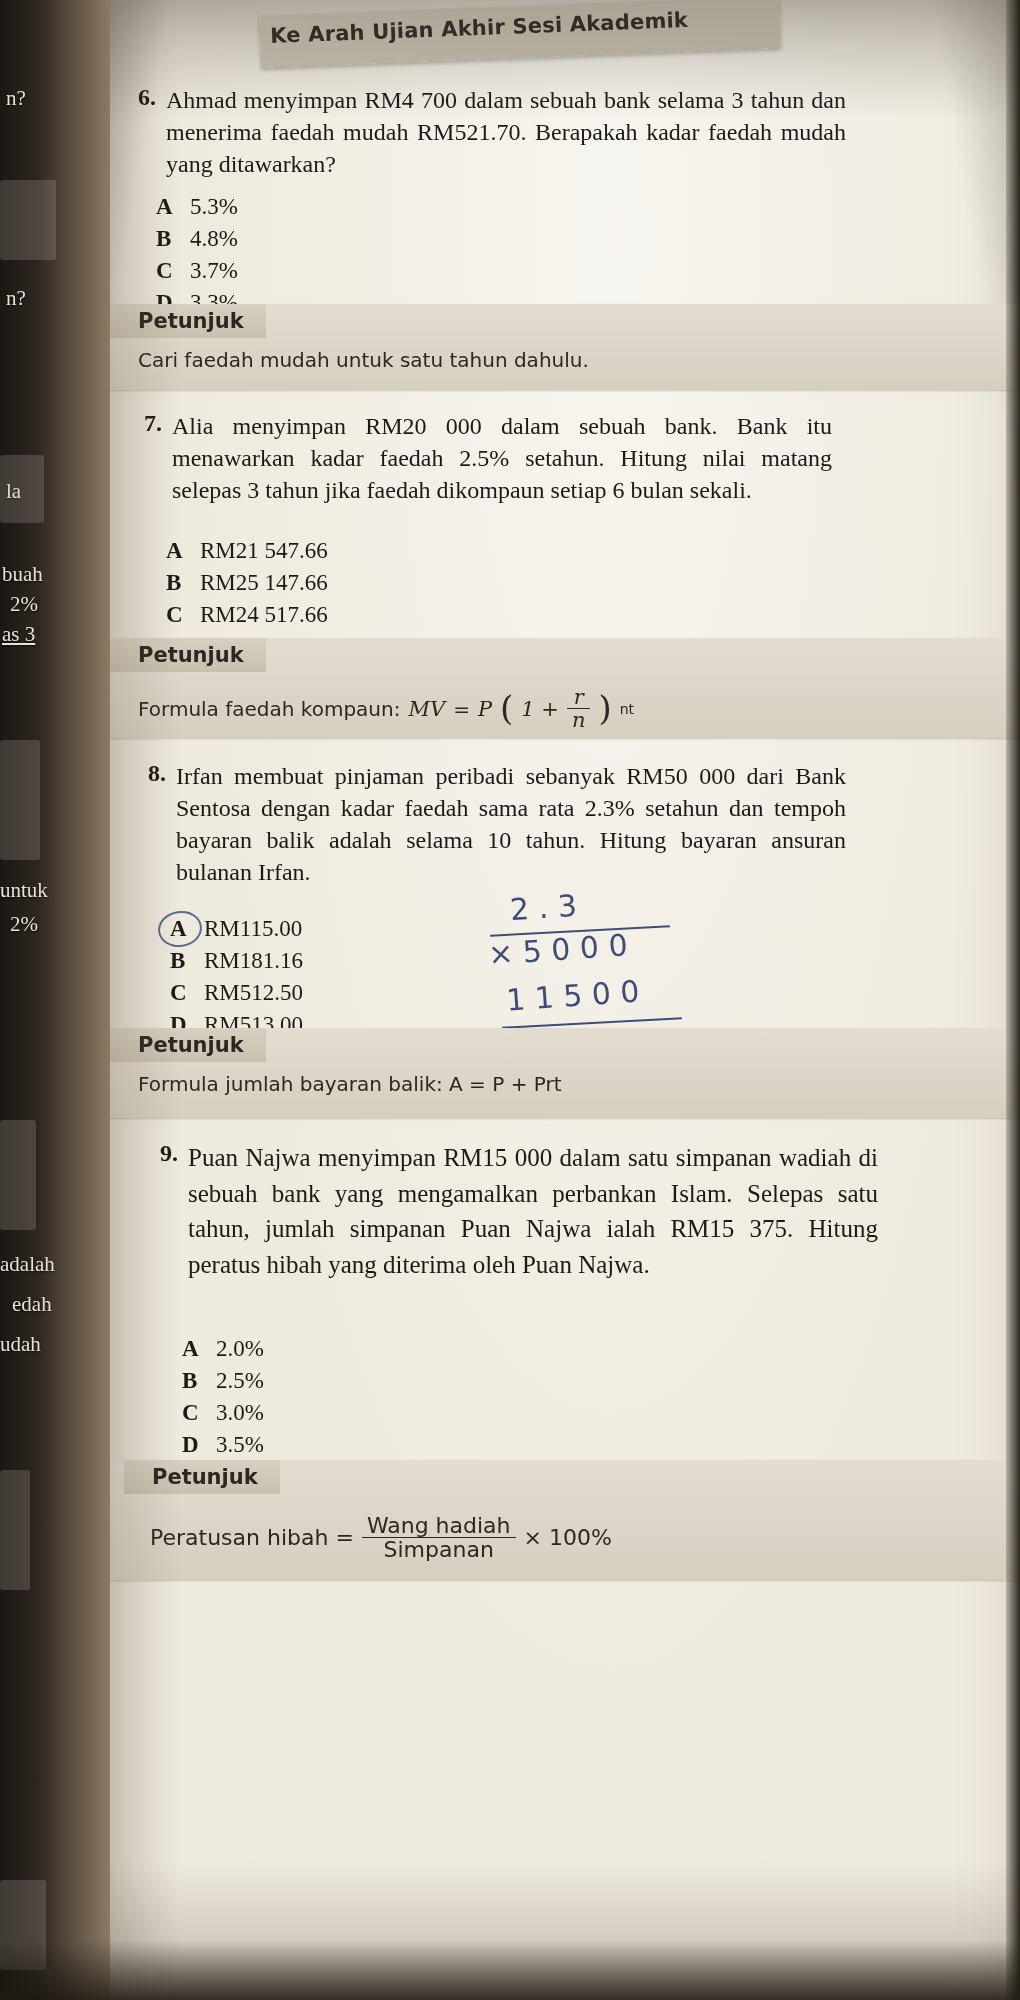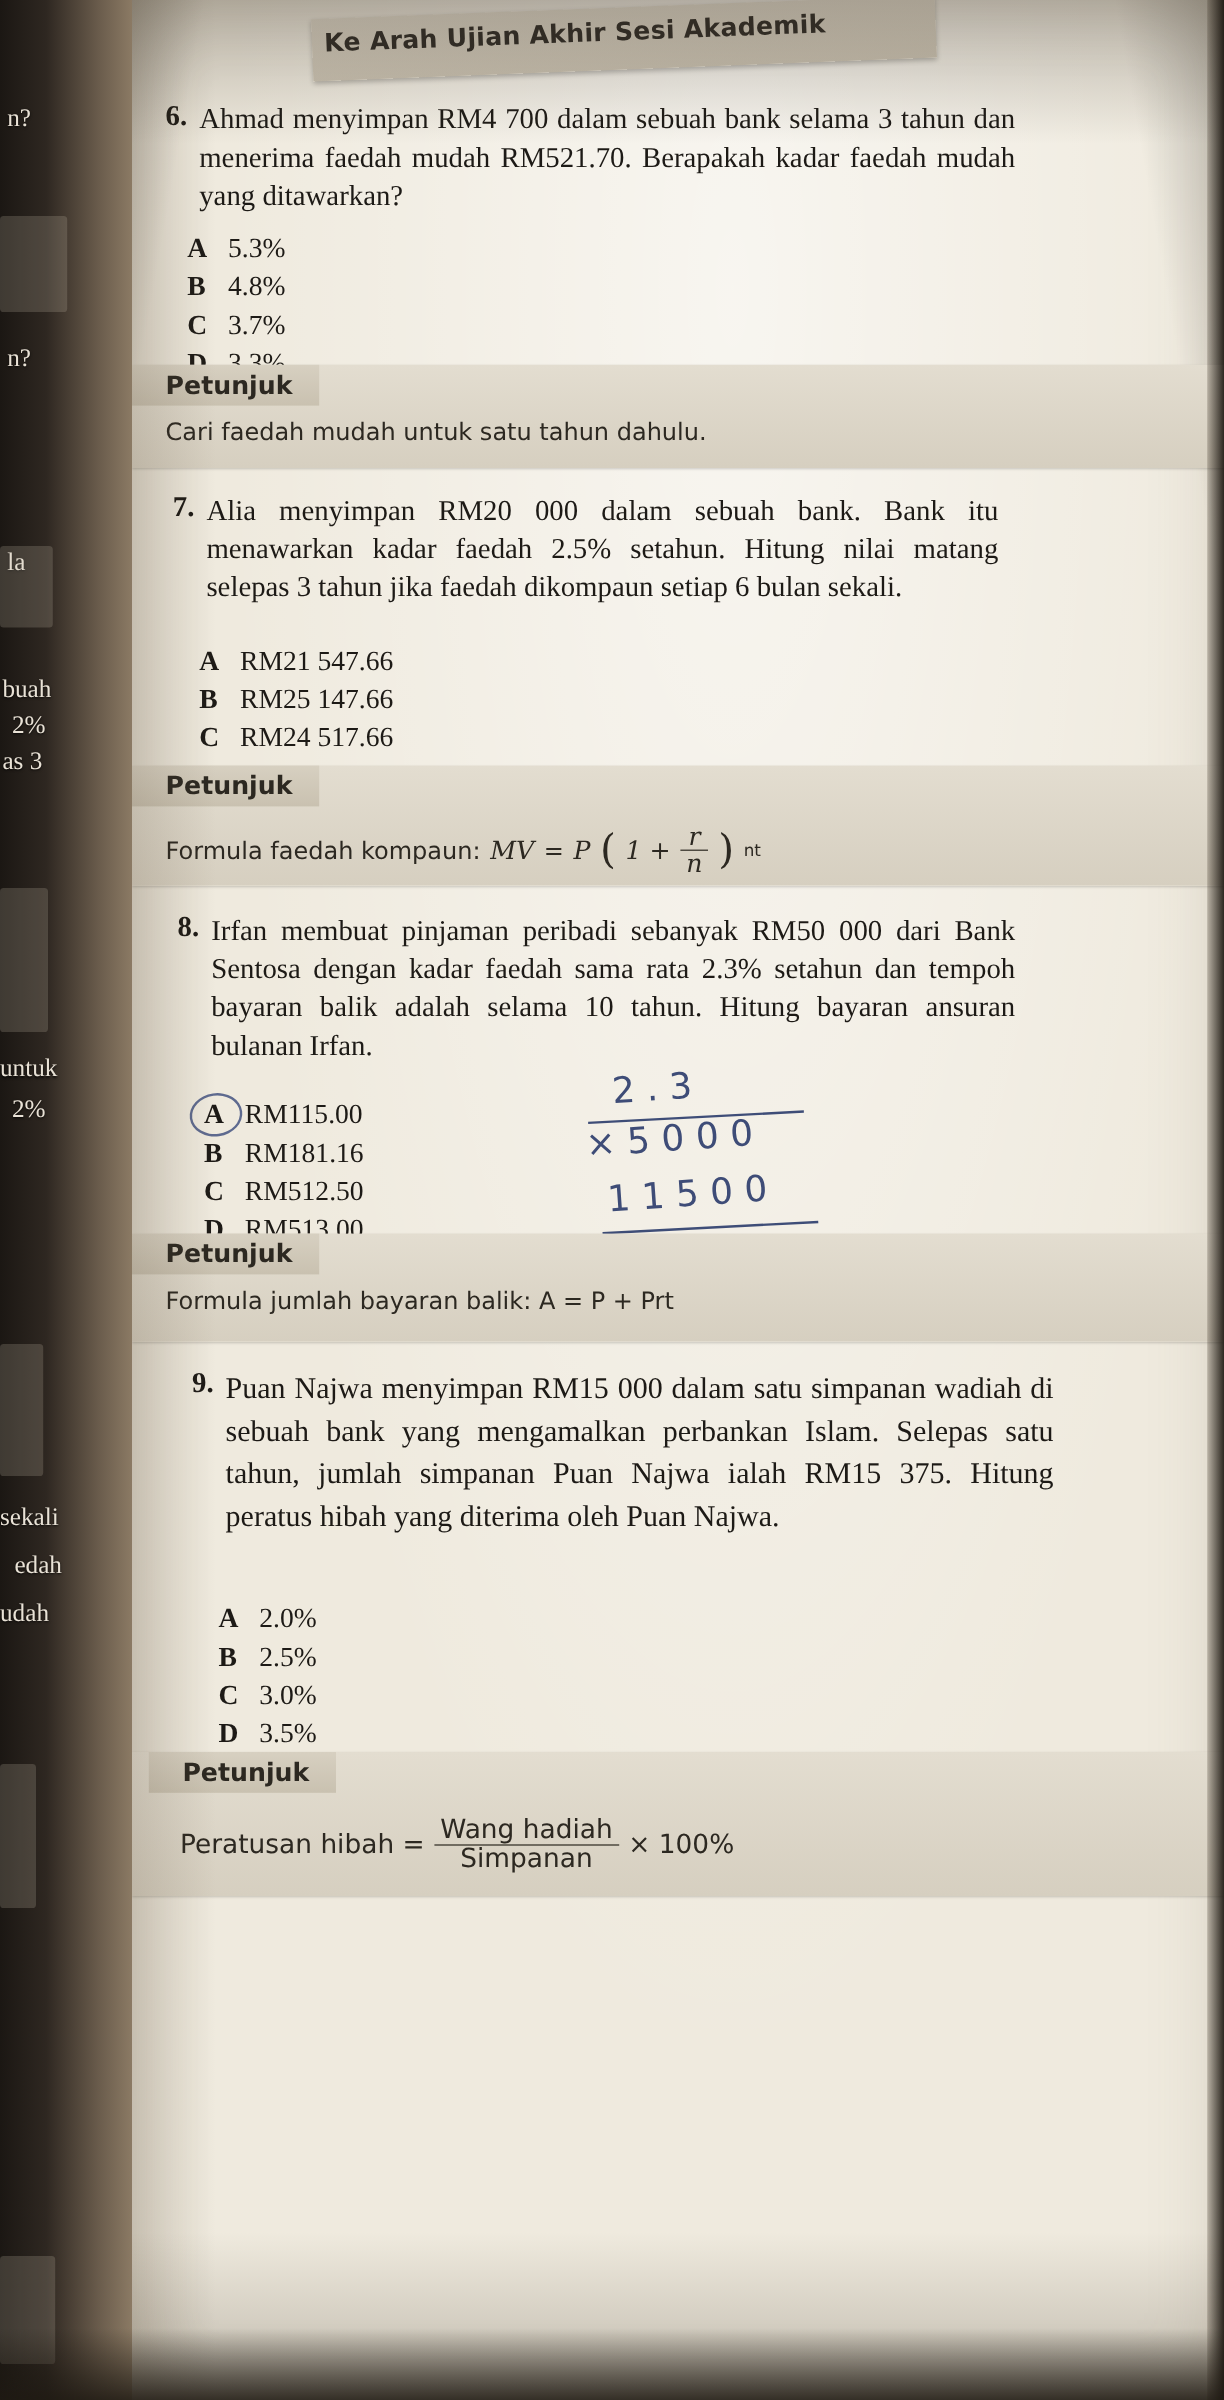--- a/index.html
+++ b/index.html
@@ -125,30 +125,30 @@
     background:linear-gradient(90deg, rgba(60,48,34,.25), rgba(25,20,14,.9));
   }
 </style>
 </head>
 <body>
 
 <div class="left-strip">
   <div class="frag" style="left:6px;top:86px;">n?</div>
   <div class="block" style="left:0px;top:180px;width:56px;height:80px;"></div>
   <div class="frag" style="left:6px;top:286px;">n?</div>
-  <div class="frag" style="left:6px;top:456px;">la</div>
+  <div class="frag" style="left:6px;top:479px;">la</div>
   <div class="block" style="left:0px;top:455px;width:44px;height:68px;"></div>
   <div class="frag" style="left:2px;top:562px;">buah</div>
   <div class="frag" style="left:10px;top:592px;">2%</div>
-  <div class="frag" style="left:2px;top:622px;">as 3</div>
+  <div class="frag" style="left:2px;top:622px;text-decoration:underline;">as 3</div>
   <div class="block" style="left:0px;top:740px;width:40px;height:120px;"></div>
   <div class="frag" style="left:0px;top:878px;">untuk</div>
   <div class="frag" style="left:10px;top:912px;">2%</div>
   <div class="block" style="left:0px;top:1120px;width:36px;height:110px;"></div>
-  <div class="frag" style="left:0px;top:1252px;">sekali</div>
+  <div class="frag" style="left:0px;top:1252px;">adalah</div>
   <div class="frag" style="left:12px;top:1292px;">edah</div>
   <div class="frag" style="left:0px;top:1332px;">udah</div>
   <div class="block" style="left:0px;top:1470px;width:30px;height:120px;"></div>
   <div class="block" style="left:0px;top:1880px;width:46px;height:90px;"></div>
 </div>
 
 <div class="sheet">
 
   <div class="header-band"></div>
   <div class="header-text">Ke Arah Ujian Akhir Sesi Akademik</div>

